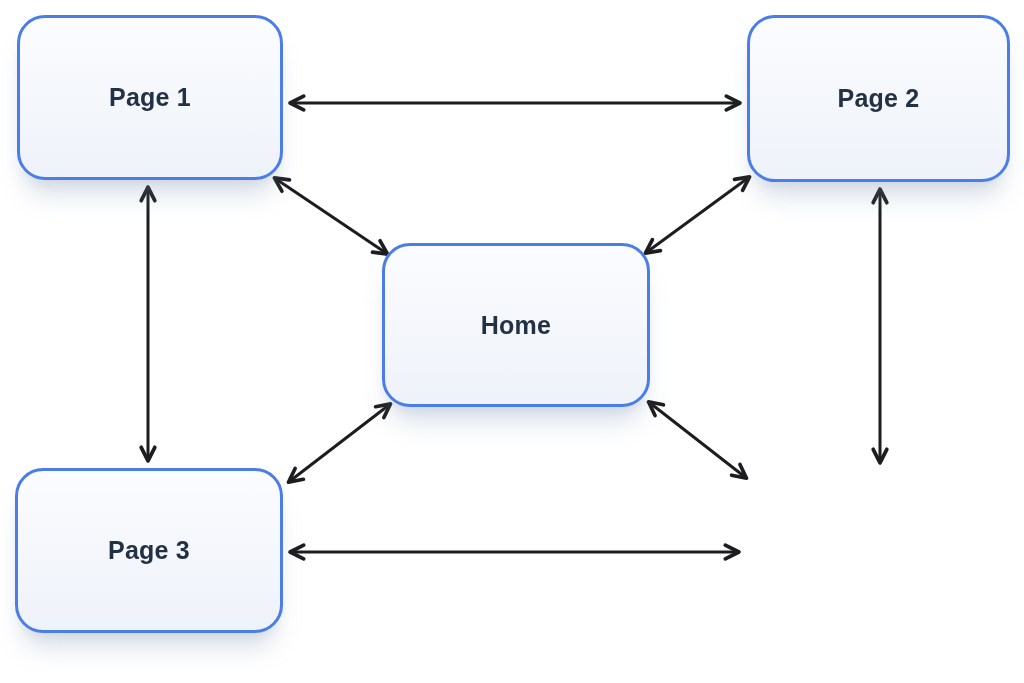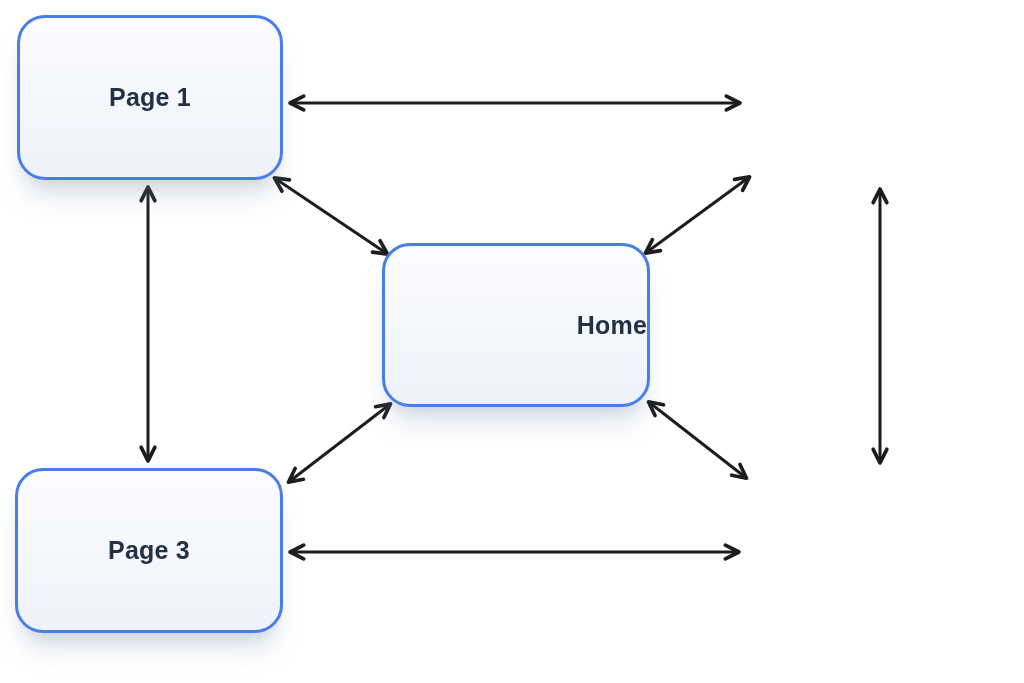--- a/index.html
+++ b/index.html
@@ -53,21 +53,21 @@
                 0 8px 12px -6px rgba(130, 150, 180, 0.18);
   }
   .node-label {
     color: var(--label);
     font-size: 25px;
     font-weight: 700;
     letter-spacing: 0.2px;
   }
   #node-page1 { left: 17px;  top: 15px;  width: 266px; height: 165px; }
   #node-page2 { left: 747px; top: 15px;  width: 263px; height: 167px; }
-  #node-home  { left: 382px; top: 243px; width: 268px; height: 164px; justify-content: flex-end; }
+  #node-home  { left: 382px; top: 243px; width: 268px; height: 164px; }
   #node-page3 { left: 15px;  top: 468px; width: 268px; height: 165px; }
   #node-page4 { left: 746px; top: 470px; width: 264px; height: 165px; }
 </style>
 </head>
 <body>
 
 <div class="canvas">
 
   <svg class="edges-layer" width="1024" height="683" viewBox="0 0 1024 683" xmlns="http://www.w3.org/2000/svg">
     <defs>
@@ -90,20 +90,23 @@
 
     <line class="edge" x1="290" y1="481" x2="389" y2="405" marker-start="url(#arrow)" marker-end="url(#arrow)"></line>
 
     <line class="edge" x1="745" y1="477" x2="650" y2="403" marker-start="url(#arrow)" marker-end="url(#arrow)"></line>
   </svg>
 
   <div class="node" id="node-page1">
     <span class="node-label">Page 1</span>
   </div>
 
+  <div class="node" id="node-page2">
+    <span class="node-label">Page 2</span>
+  </div>
 
   <div class="node" id="node-home">
     <span class="node-label">Home</span>
   </div>
 
   <div class="node" id="node-page3">
     <span class="node-label">Page 3</span>
   </div>
 
 

